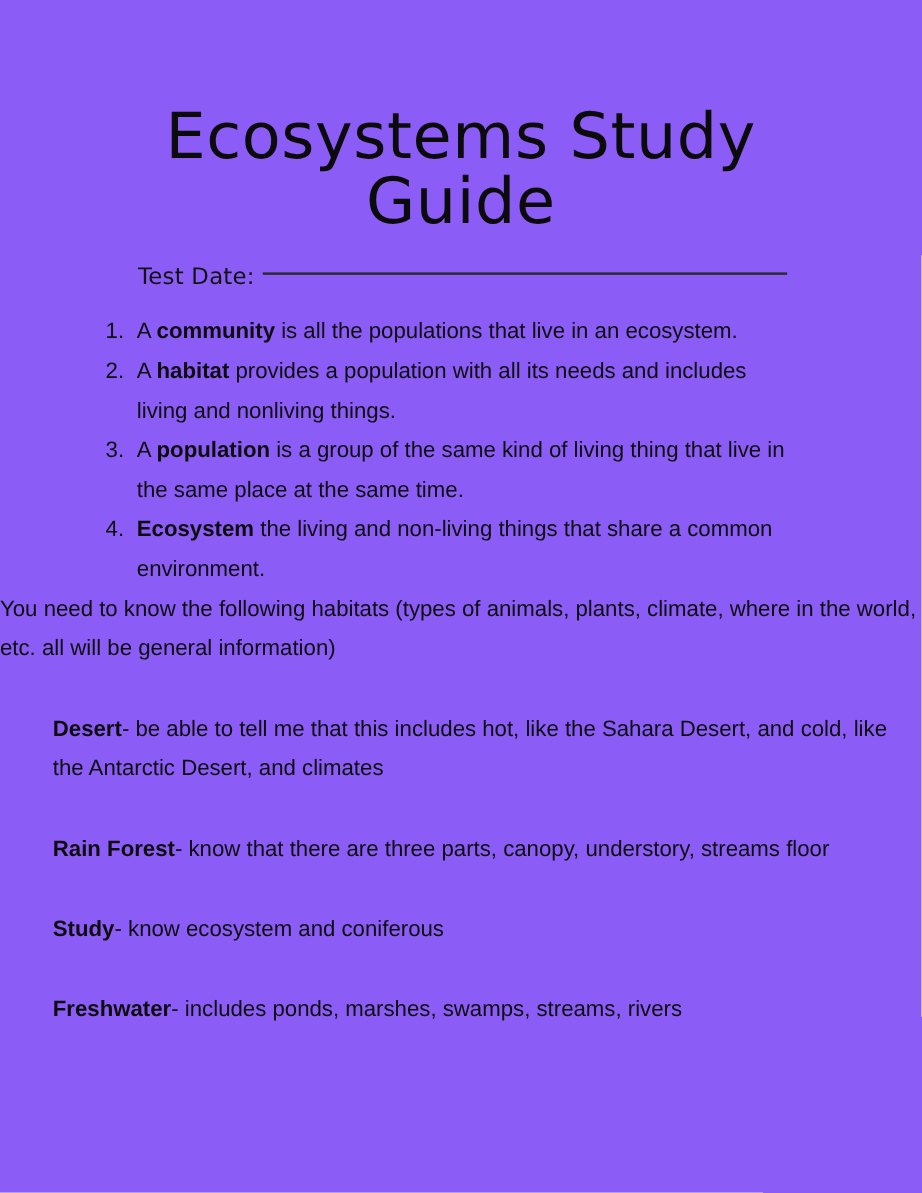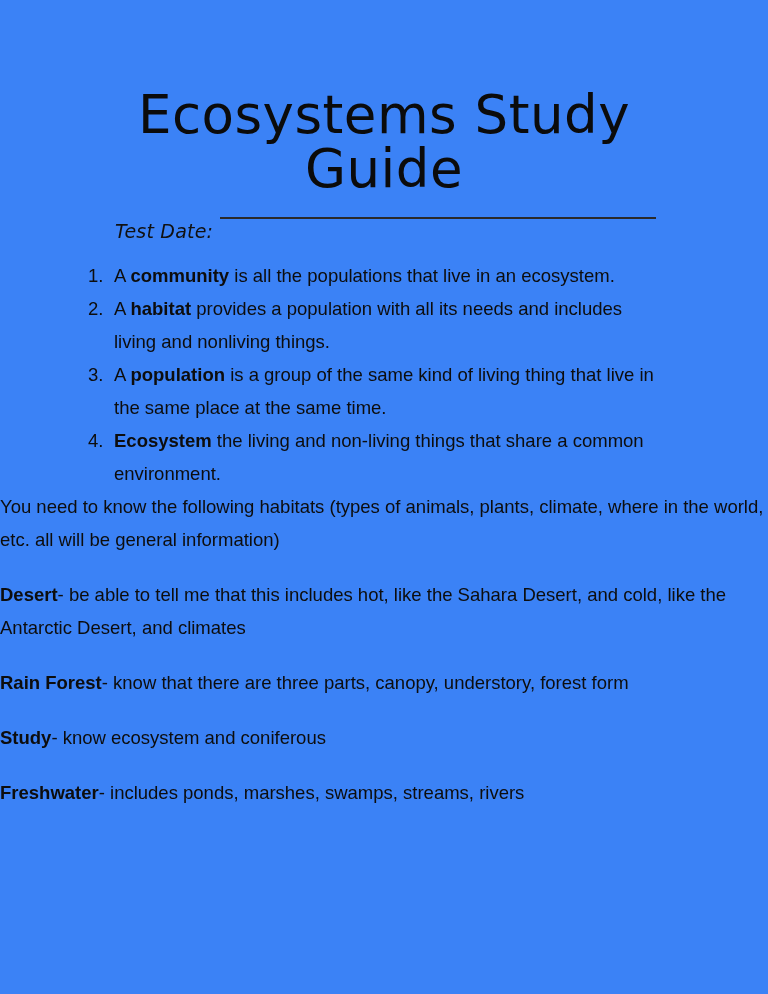--- a/index.html
+++ b/index.html
@@ -5,21 +5,21 @@
   html, body {
     margin: 0;
     padding: 0;
     background: #ffffff;
   }
 
   .page {
     position: relative;
     width: 768px;
     height: 994px;
-    background: #3b82f6;
+    background: #8b5cf6;
     overflow: hidden;
     font-family: "DejaVu Sans", sans-serif;
     color: #000000;
   }
 
   
   .doc-title {
     margin: 0;
     padding: 88px 100px 0 100px;
     text-align: center;
@@ -27,28 +27,27 @@
     font-weight: 400;
     font-size: 53px;
     line-height: 1.02;
     letter-spacing: 0.5px;
     color: #0b0b0b;
   }
 
   
   .testdate-row {
     display: flex;
-    align-items: flex-start;
+    align-items: center;
     margin: 24px 0 0 0;
     padding: 0 112px 0 115px;
     font-family: "DejaVu Sans", sans-serif;
     font-size: 19px;
     line-height: 1.2;
     color: #111111;
-    font-style: italic;
   }
   .testdate-label {
     white-space: pre;
     letter-spacing: 0.2px;
   }
   .testdate-rule {
     flex: 1 1 auto;
     height: 0;
     margin-left: 7px;
     position: relative;
@@ -95,21 +94,22 @@
   .lead {
     font-weight: bold;
   }
 
   
   .para {
     margin: 0;
     padding: 0;
   }
   .para-spaced {
-    margin-top: 22px;
+    margin-top: 34px;
+    padding-left: 44px;
   }
   .intro-para {
   }
 
   .nowrap-seg { white-space: pre-wrap; }
 </style>
 </head>
 <body>
 
 <div class="page">
@@ -142,21 +142,21 @@
   </ol>
 
   <p class="body-block para intro-para">You need to know the following habitats (types of animals, plants, climate, where in the world, etc. all will be general information)</p>
 
   <p class="body-block para para-spaced">
     <span class="lead">Desert</span><span class="nowrap-seg">- be able to tell me that this includes hot, like the Sahara Desert, and cold, like the Antarctic Desert, and climates</span>
   </p>
 
 
   <p class="body-block para para-spaced">
-    <span class="lead">Rain Forest</span><span class="nowrap-seg">- know that there are three parts, canopy, understory, forest form</span>
+    <span class="lead">Rain Forest</span><span class="nowrap-seg">- know that there are three parts, canopy, understory, streams floor</span>
   </p>
 
   <p class="body-block para para-spaced">
     <span class="lead">Study</span><span class="nowrap-seg">- know ecosystem and coniferous</span>
   </p>
 
   <p class="body-block para para-spaced">
     <span class="lead">Freshwater</span><span class="nowrap-seg">- includes ponds, marshes, swamps, streams, rivers</span>
   </p>
 

